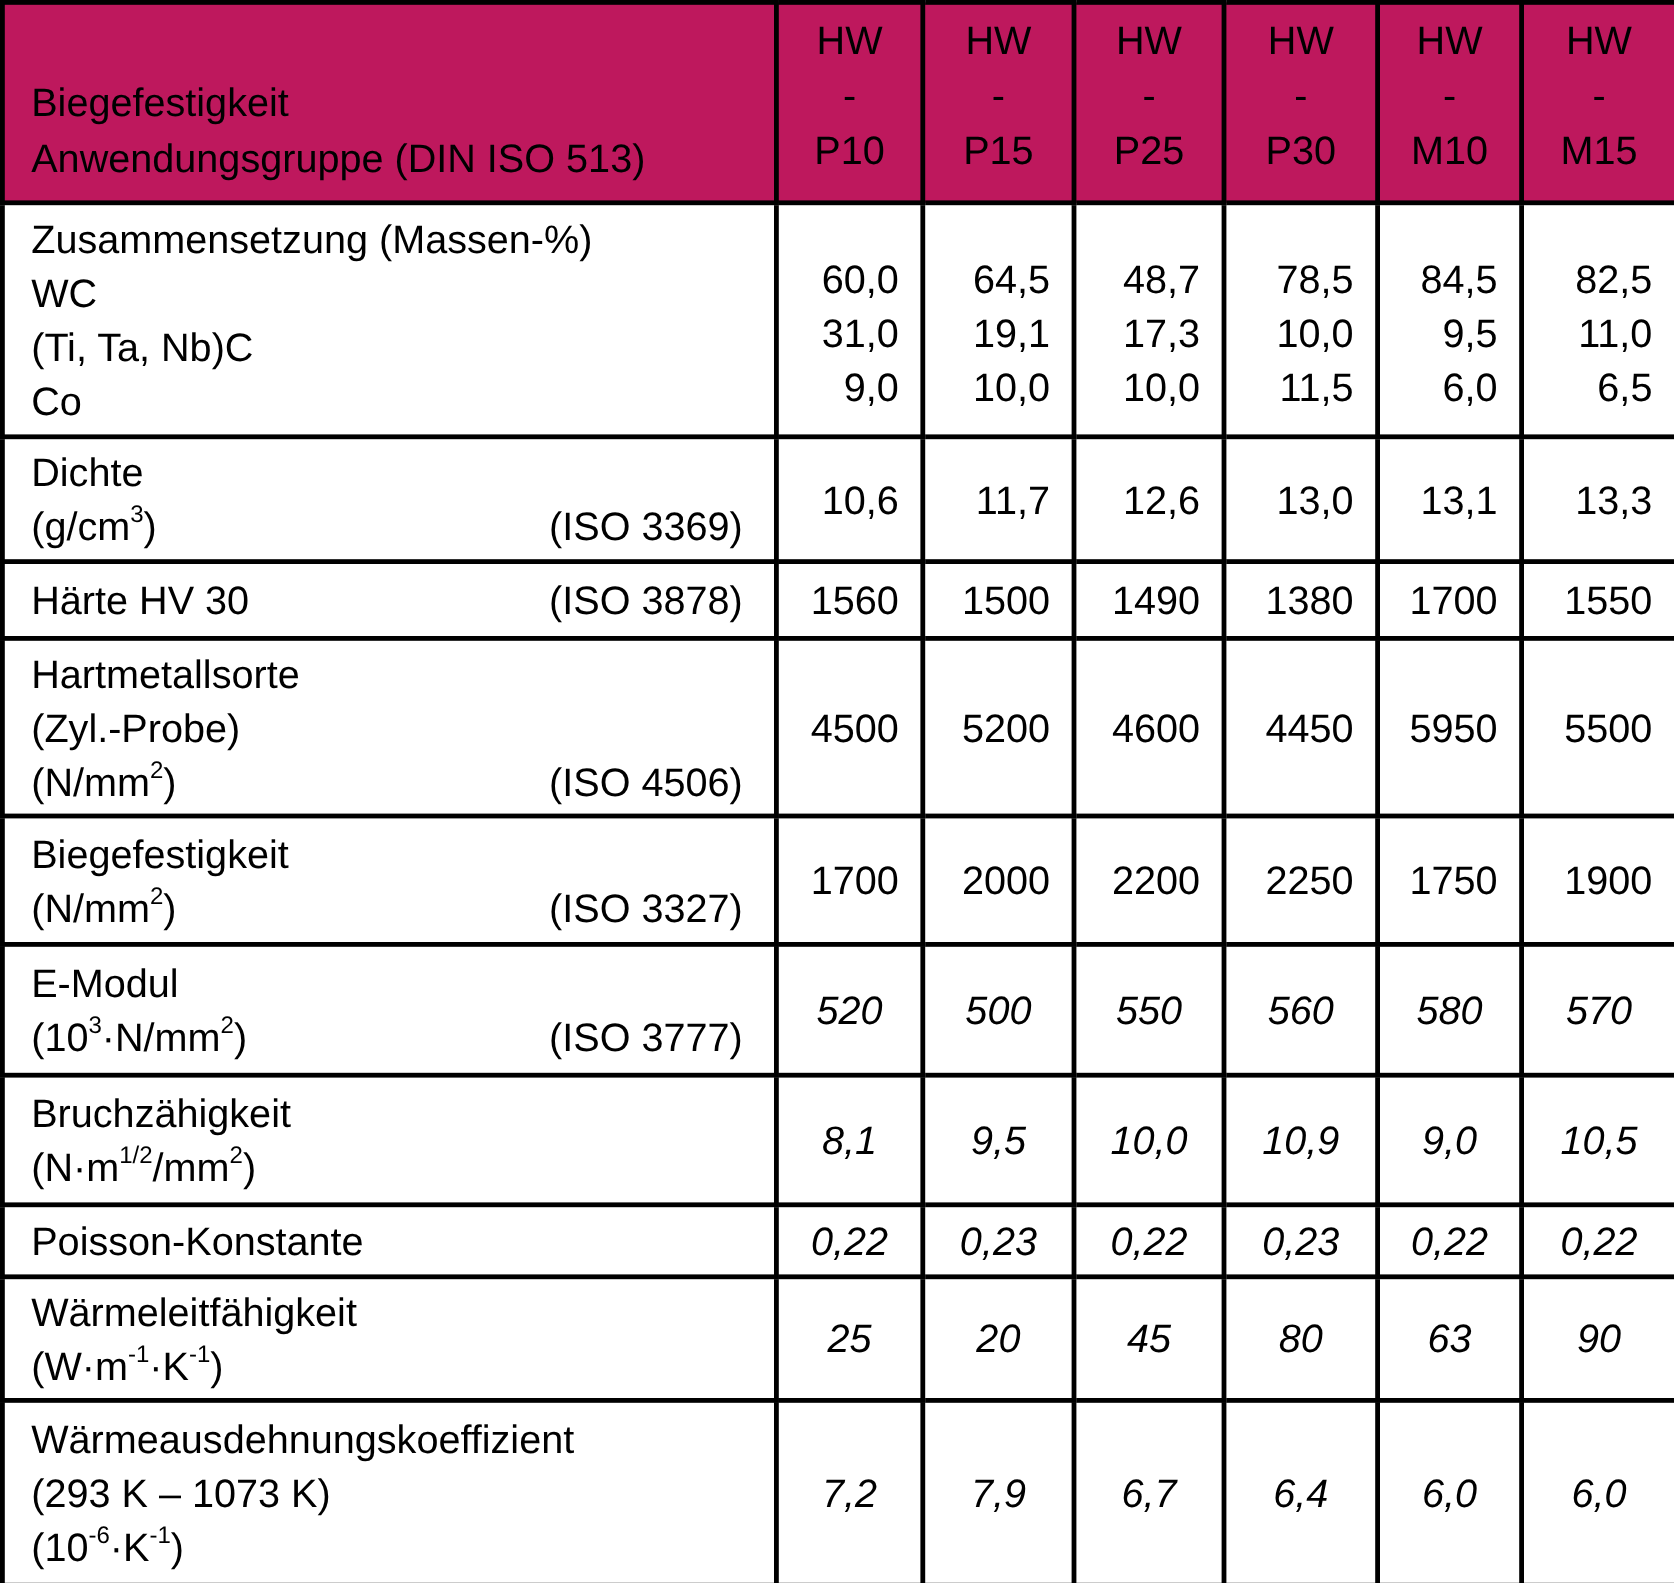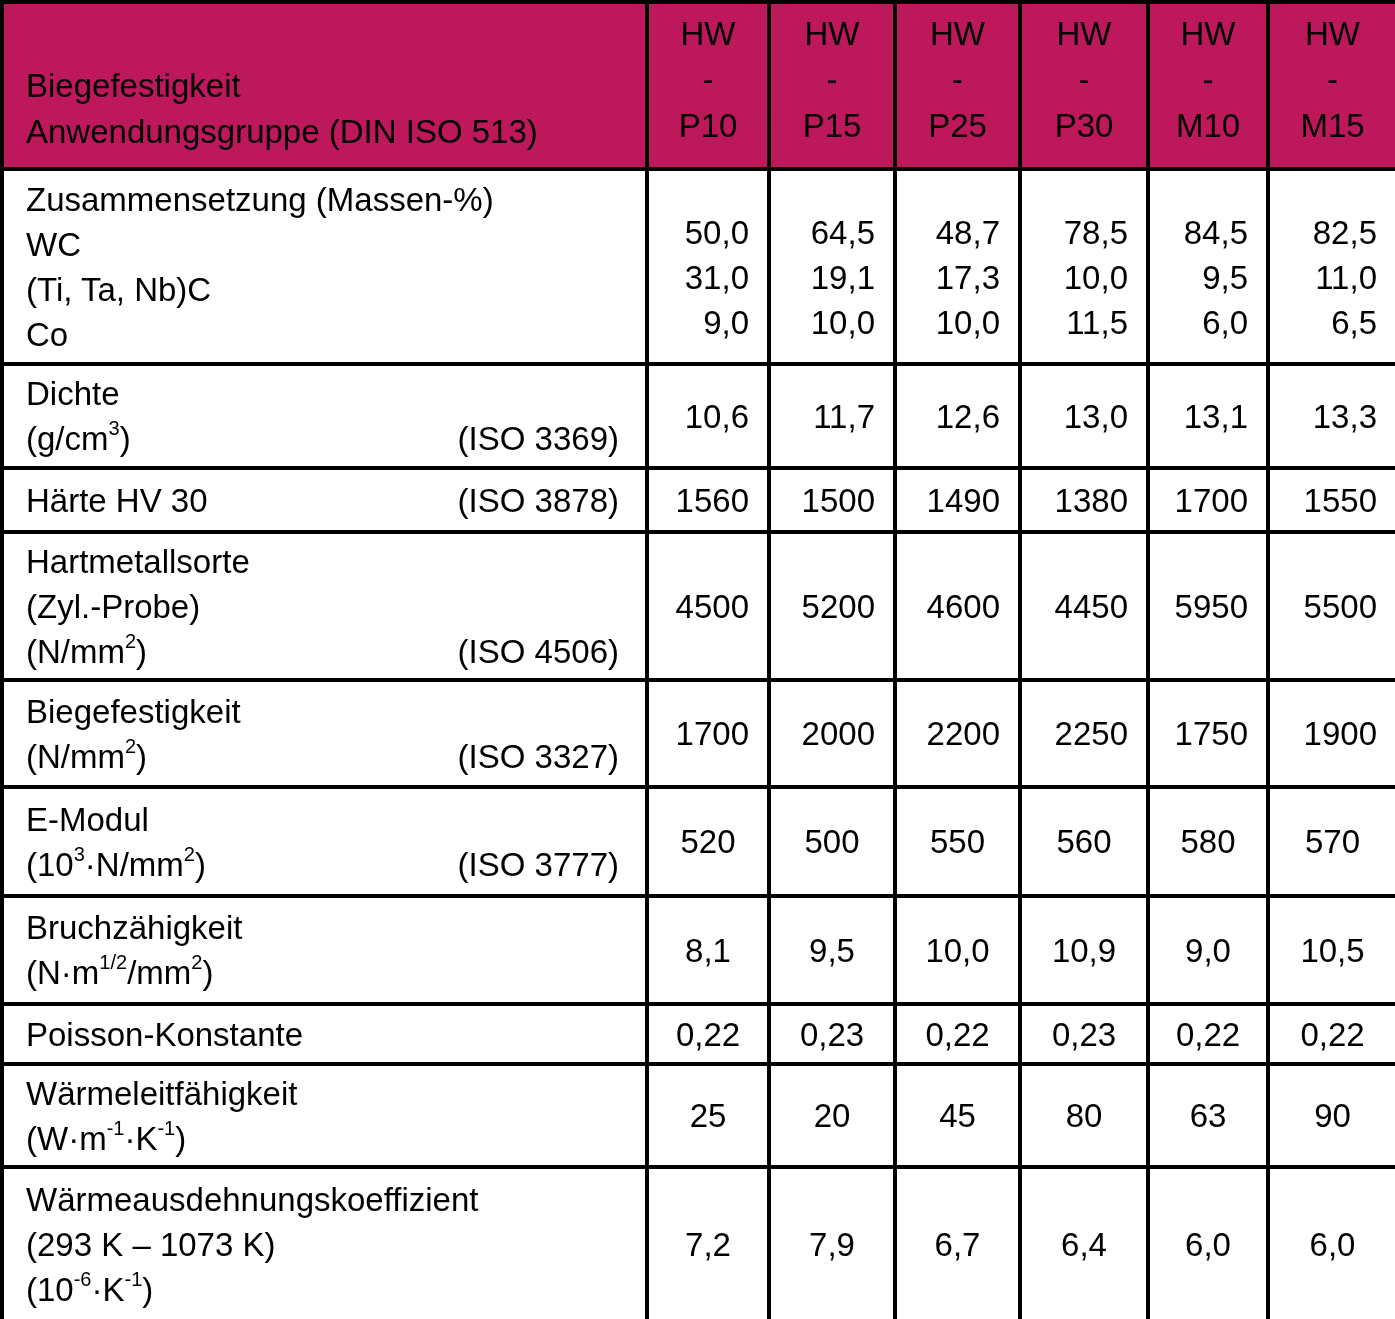--- a/index.html
+++ b/index.html
@@ -17,21 +17,21 @@
     border: 4px solid #000;
     padding: 0;
     vertical-align: middle;
     font-weight: normal;
   }
   .hdr { background:#be185d; }
   .label-cell { padding-left:22px !important; padding-right:26px !important; text-align:left; line-height:45px; }
   .hdr-label { vertical-align: bottom !important; padding-bottom: 12px !important; line-height:46px; }
   .grade { text-align:center; line-height:46px; padding-bottom: 12px !important; }
   .num { text-align:right; padding-right:18px !important; line-height:45px; }
-  .num.center { text-align:center; padding-right:0 !important; }
+  .num.center { text-align:center; padding-right:0 !important;font-style:italic; }
   .line { display:flex; justify-content:space-between;text-align:right; }
   .comp-lines { padding-top: 22px; }
   sup { font-size: 20px; line-height: 0; position: relative; top: -3px; }
 </style>
 </head>
 <body>
 
 <table class="props">
   <colgroup>
     <col style="width:645px">
@@ -83,21 +83,21 @@
 
   <tr style="height:195px">
     <td class="label-cell">
       <div>Zusammensetzung (Massen-%)</div>
       <div>WC</div>
       <div>(Ti, Ta, Nb)C</div>
       <div>Co</div>
     </td>
     <td class="num">
           <div class="comp-lines">
-      <div>50,0</div>
+      <div>60,0</div>
       <div>31,0</div>
       <div>9,0</div>
           </div>
         </td>
     <td class="num">
           <div class="comp-lines">
       <div>64,5</div>
       <div>19,1</div>
       <div>10,0</div>
           </div>

